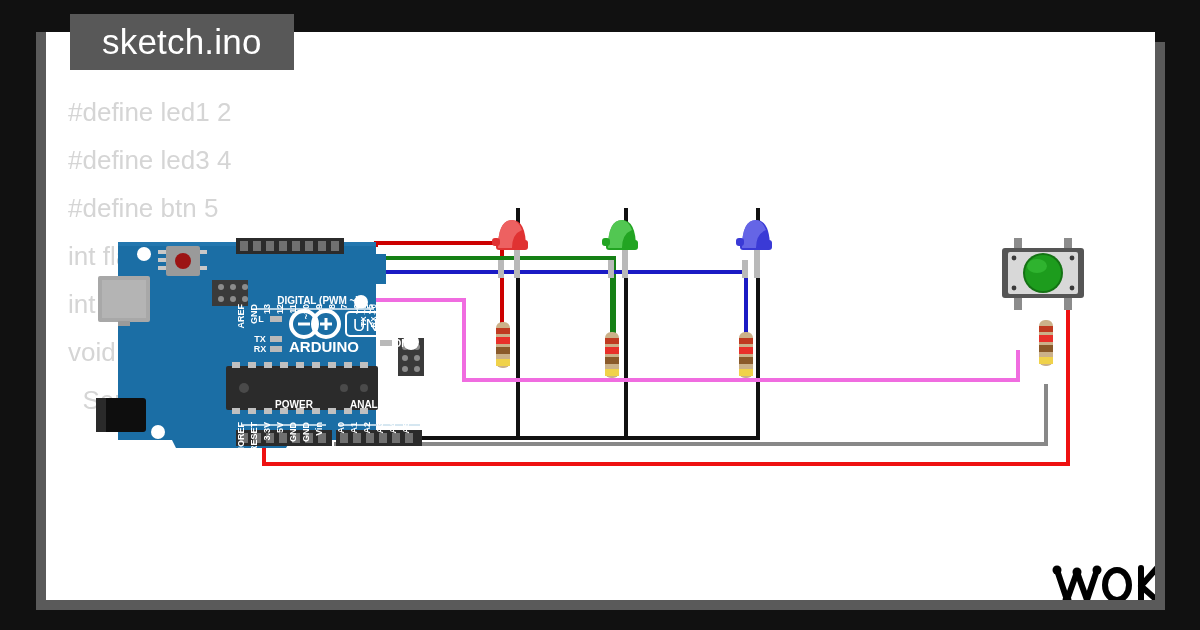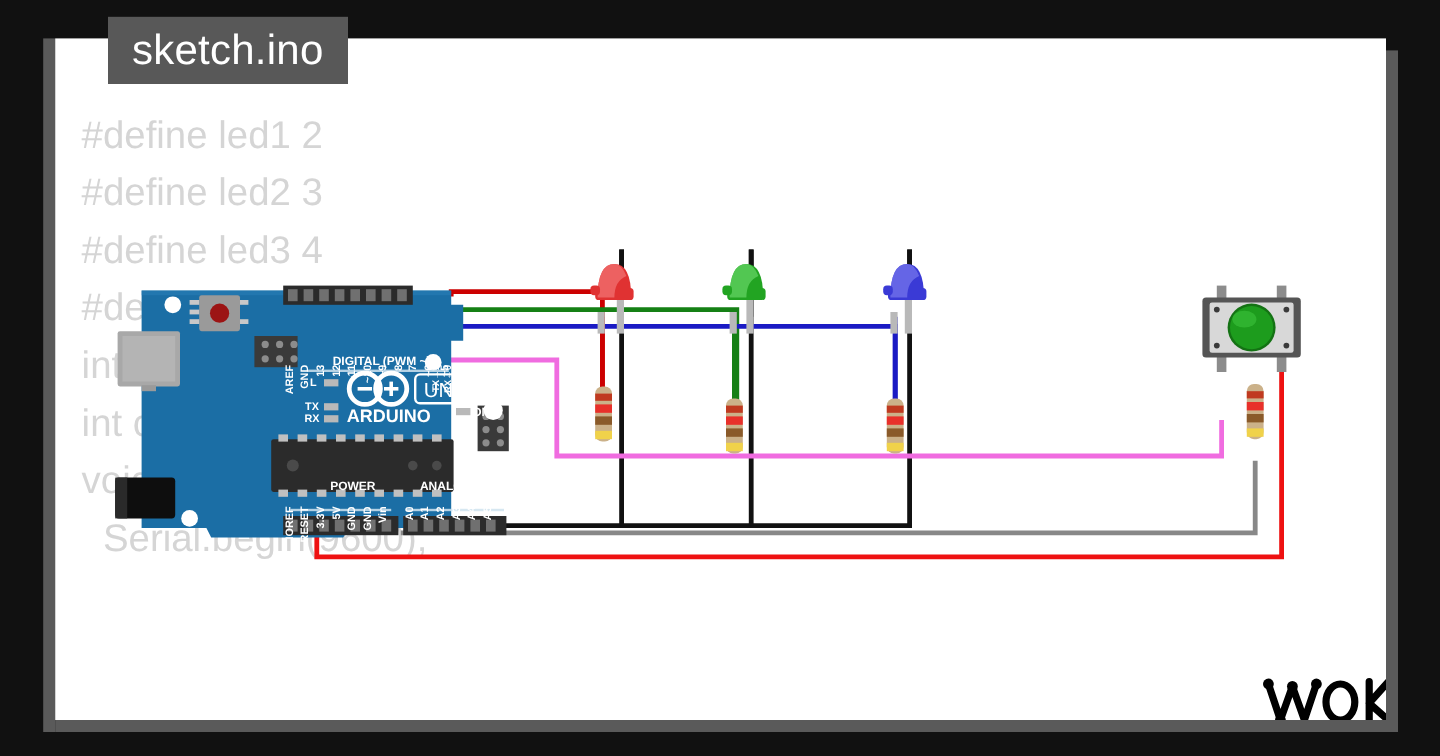--- a/index.html
+++ b/index.html
@@ -11,47 +11,47 @@
   
   .shadow-strip-left  { position:absolute; left:36px;  top:32px;  width:10px;  height:578px; background:#5a5a5a; }
   .shadow-strip-right { position:absolute; left:1155px;top:42px;  width:10px;  height:568px; background:#5a5a5a; }
   .shadow-strip-bot   { position:absolute; left:46px;  top:600px; width:1119px;height:10px;  background:#5a5a5a; }
 
   .panel { position:absolute; left:46px; top:32px; width:1109px; height:568px; background:#ffffff; overflow:hidden; }
 
   
   .code { position:absolute; left:22px; top:56px; width:1060px;
           font-family:"Liberation Sans", sans-serif;
-          font-size:32px; line-height:48px; color:#d5d5d5;
+          font-size:26px; line-height:48px; color:#d5d5d5;
           white-space:pre; user-select:none; }
 
   
-  .tab { position:absolute; left:70px; top:14px; height:56px; padding:0 20px;
+  .tab { position:absolute; left:70px; top:14px; height:56px; padding:0 32px;
          background:#585858; color:#ffffff; font-size:35px; line-height:56px;
-         letter-spacing:.2px; white-space:nowrap;margin-left:20px; }
+         letter-spacing:.2px; white-space:nowrap; }
 
   
   .stage { position:absolute; left:0; top:0; width:1109px; height:568px; }
   .stage svg { position:absolute; left:0; top:0; }
 
   
   .wokwi { position:absolute; left:1005px; top:526px; }
 </style>
 </head>
 <body>
 
 <div id="root">
 
   <div class="shadow-strip-left"></div>
   <div class="shadow-strip-right"></div>
   <div class="shadow-strip-bot"></div>
 
   <div class="panel">
 
-    <div class="code" id="code-block" style="color: rgb(213, 213, 213);"><div>#define led1 2</div><div>#define led2 3</div><div>#define led3 4</div><div>#define btn 5</div><div>int flag = 0;</div><div>int count = 0;</div><div>void setup() {</div><div>  Serial.begin(9600);</div></div>
+    <div class="code" id="code-block" style="color: rgb(213, 213, 213);"><div>#define led1 2</div><div>#define led3 4</div><div>#define btn 5</div><div>int flag = 0;</div><div>int count = 0;</div><div>void setup() {</div><div>  Serial.begin(9600);</div></div>
 
     <div class="stage">
       <svg width="1109" height="568" viewBox="0 0 1109 568">
 
         <g fill="none" stroke-linecap="butt" stroke-linejoin="miter">
 
           <g>
             <path d="M 288 404 L 288 408" stroke="#111111" stroke-width="4"></path>
             <path d="M 286 406 L 714 406" stroke="#111111" stroke-width="4"></path>
             <path d="M 472 406 L 472 176" stroke="#111111" stroke-width="4"></path>

